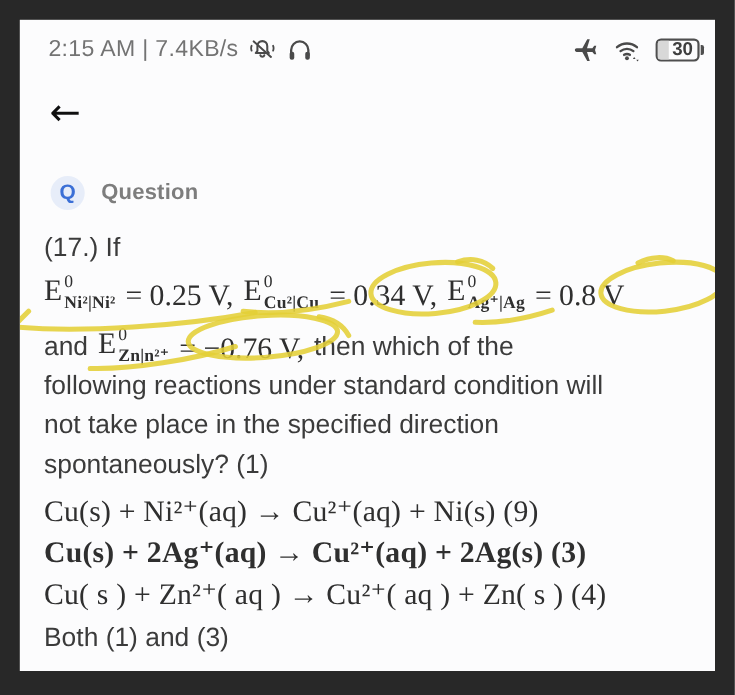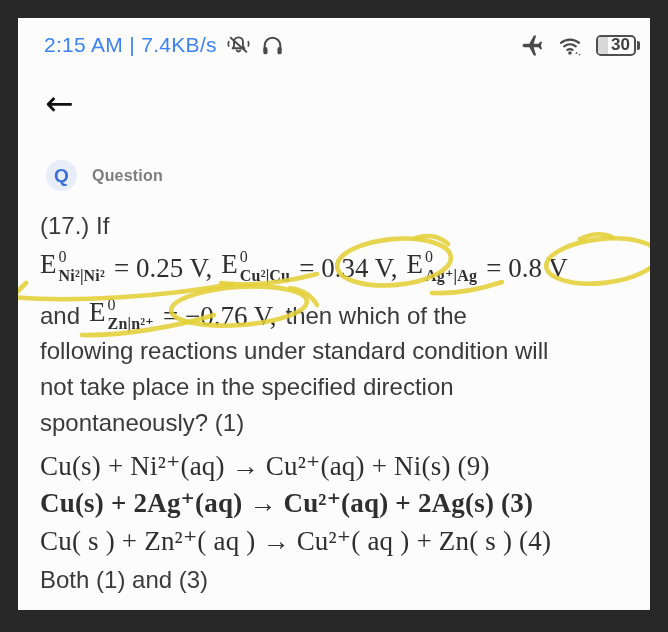--- a/index.html
+++ b/index.html
@@ -12,21 +12,21 @@
     position:absolute;left:18px;top:18px;width:632px;height:592px;
     background:#fcfcfd;overflow:hidden;
   }
   
   .status{
     position:absolute;left:26px;right:14px;top:12px;height:30px;
     display:flex;align-items:center;justify-content:space-between;
     color:#474747;
   }
   .status-left{display:flex;align-items:center;gap:9px;}
-  .status-left .time{font-size:21px;font-weight:500;letter-spacing:.3px;color:#3b82f6;}
+  .status-left .time{font-size:21px;font-weight:500;letter-spacing:.3px;color:#737373;}
   .status-right{display:flex;align-items:center;gap:13px;}
   .sicon{width:25px;height:25px;display:inline-flex;align-items:center;justify-content:center;color:#4a4a4a;}
   .sicon svg{width:100%;height:100%;}
   .battery{
     position:relative;width:40px;height:21px;border:2px solid #4f4f4f;border-radius:5px;
     display:flex;align-items:center;justify-content:flex-end;box-sizing:border-box;
   }
   .battery .fill{position:absolute;left:0;top:0;bottom:0;width:10px;background:#d8d8d8;border-radius:2px 0 0 2px;}
   .battery .lvl{position:relative;font-size:17px;font-weight:700;color:#3f3f3f;padding-right:4px;}
   .battery:after{
@@ -36,21 +36,21 @@
   .back{
     position:absolute;left:27px;top:68px;font-size:34px;line-height:1;color:#0f0f0f;
     font-family:"DejaVu Sans",sans-serif;cursor:pointer;
   }
   .qrow{position:absolute;left:28px;top:142px;display:flex;align-items:center;}
   .qbadge{
     width:31px;height:31px;border-radius:50%;background:#e7edf9;color:#3b6fd6;
     display:flex;align-items:center;justify-content:center;
     font-size:19px;font-weight:700;
   }
-  .qlabel{margin-left:15px;font-size:16px;font-weight:600;color:#7d7d7d;letter-spacing:.2px;}
+  .qlabel{margin-left:15px;font-size:20px;font-weight:600;color:#7d7d7d;letter-spacing:.2px;}
   
   .line{position:absolute;left:22px;white-space:nowrap;color:#3b3b3b;font-size:24px;}
   .sans{font-family:"Liberation Sans",sans-serif;}
   .serif{font-family:"Liberation Serif","DejaVu Serif",serif;color:#2f2f2f;}
   .fline{display:flex;align-items:center;height:52px;font-size:27px;}
   .eterm{display:inline-flex;vertical-align:-11px;}
   .ebase{font-size:27px;line-height:1;}
   .stack{display:inline-flex;flex-direction:column;line-height:1;margin-left:2px;transform:translateY(-2px);}
   .stack .sup{font-size:16px;}
   .stack .sub{font-size:16px;margin-top:3px;letter-spacing:.2px;font-weight:bold;}

